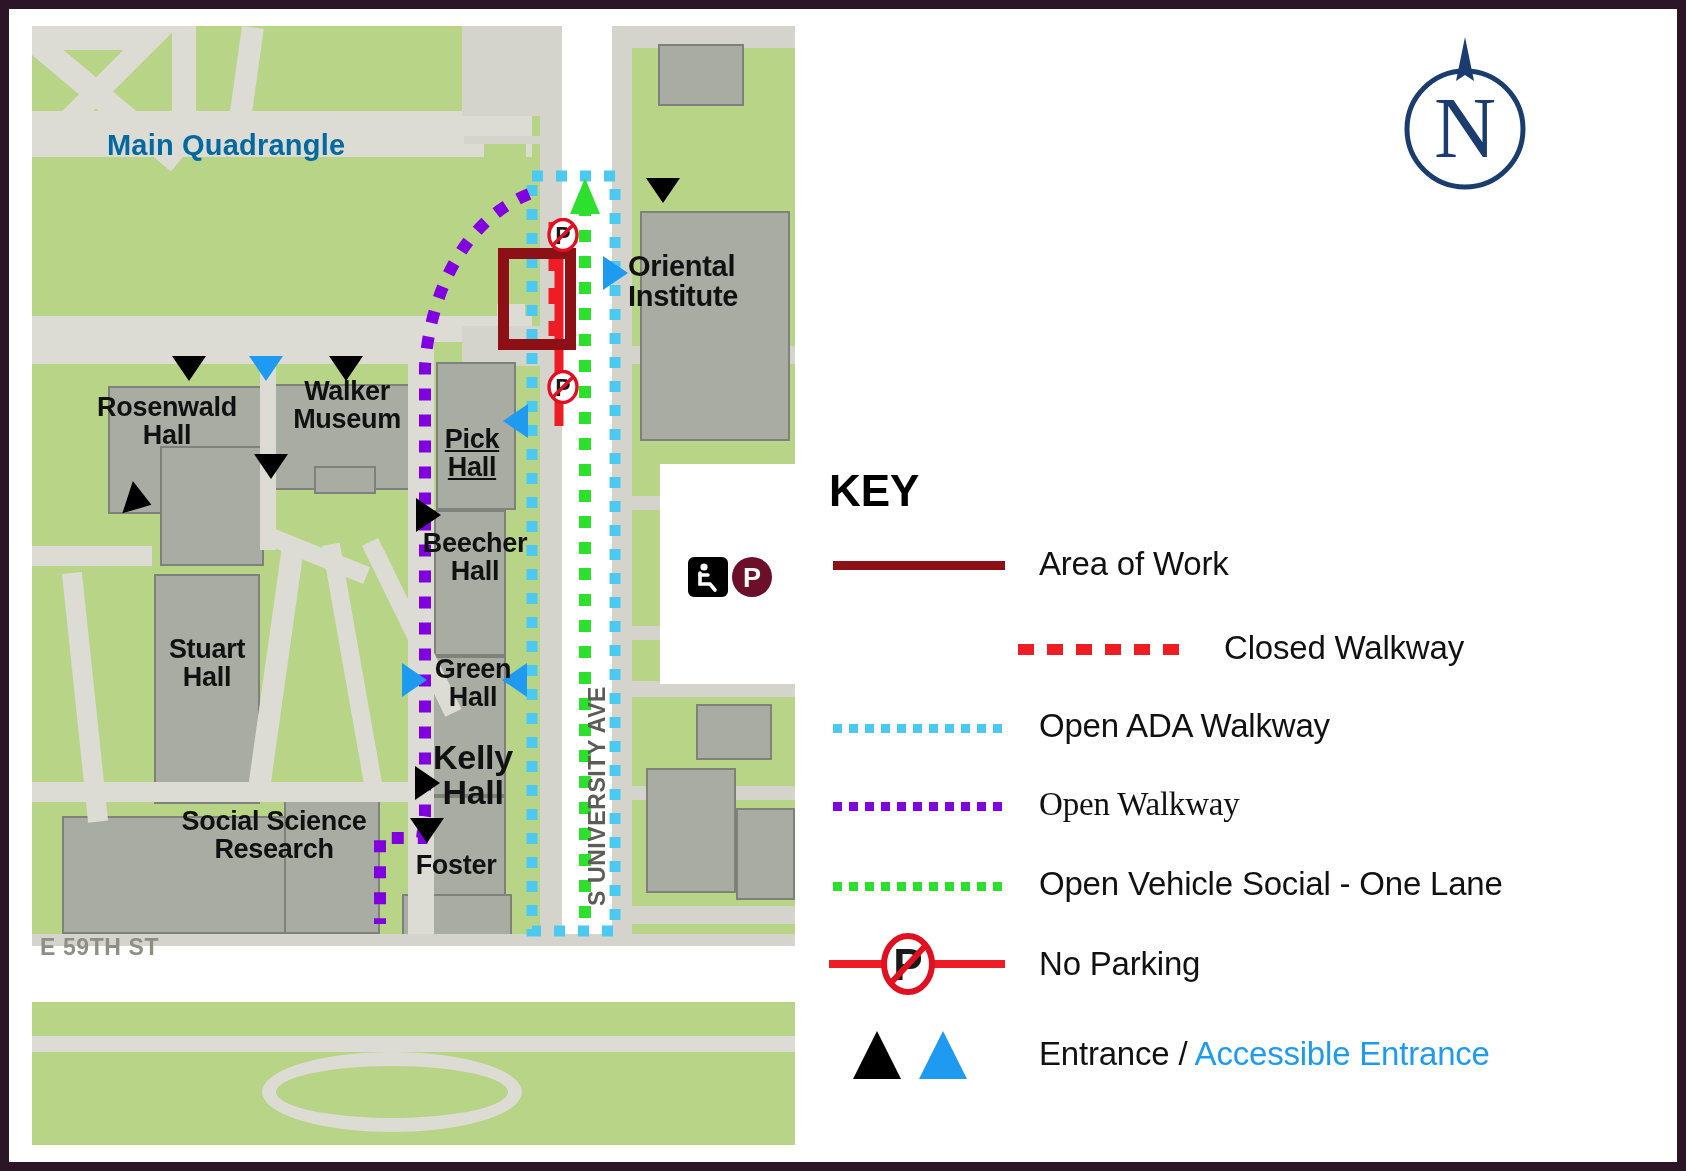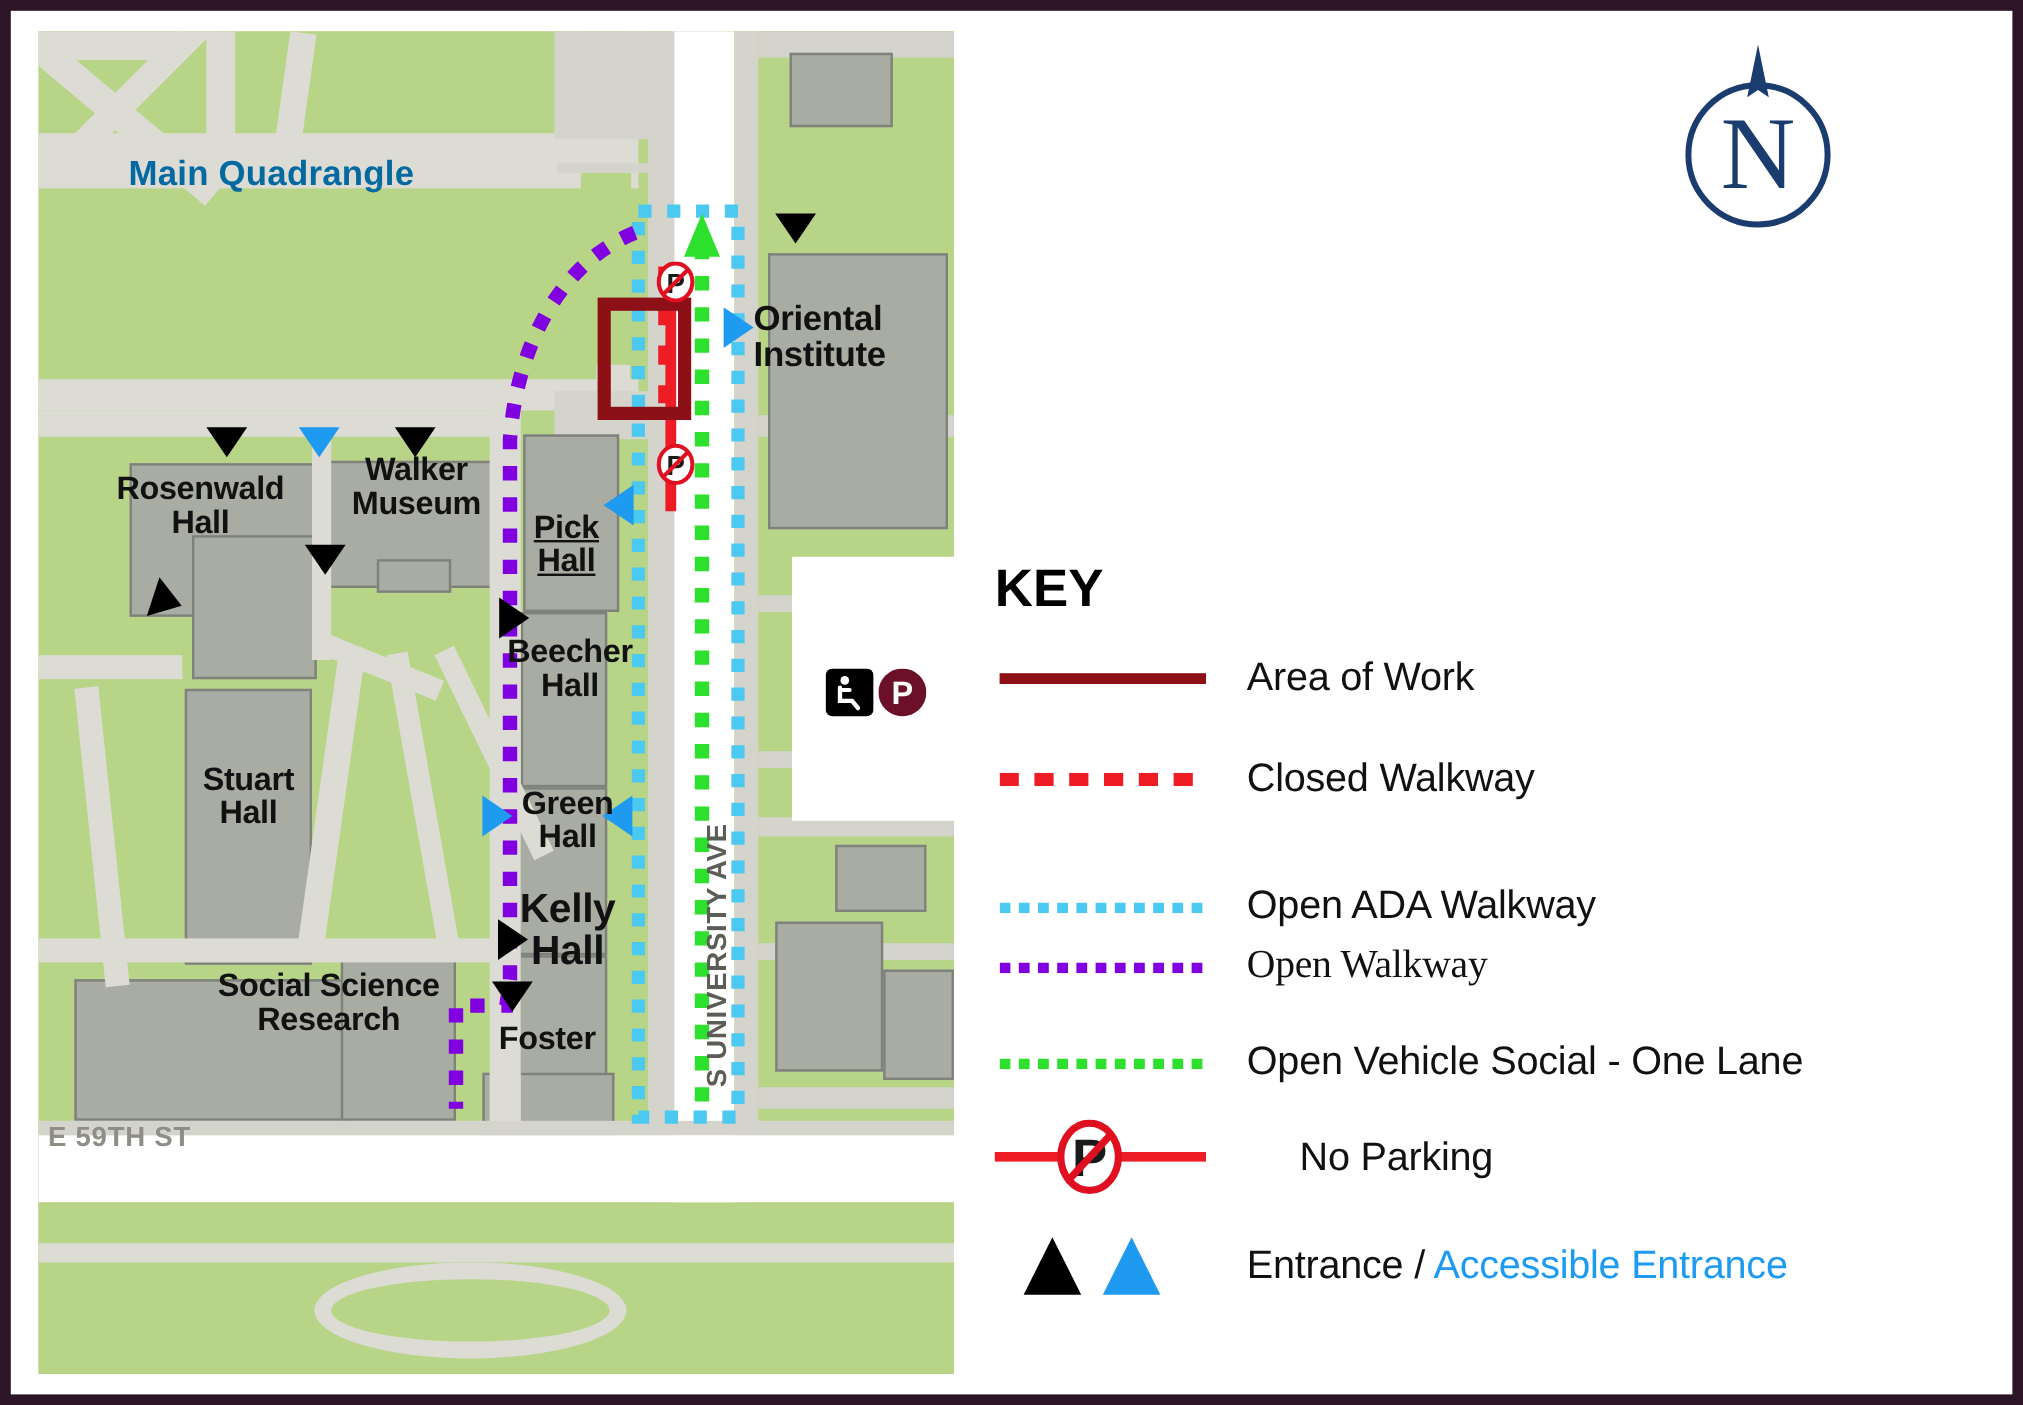--- a/index.html
+++ b/index.html
@@ -257,30 +257,30 @@
   <div id="key">
     <div id="keytitle">KEY</div>
 
     <div class="keyrow" style="top:510px;">
       <div class="keyswatch">
         <div class="sw-solid"></div>
       </div>
       <div class="keylabel">Area of Work</div>
     </div>
 
-    <div class="keyrow" style="top:594px;">
+    <div class="keyrow" style="top:594px;justify-content:center;">
       <div class="keyswatch">
         <svg class="sw-dash" viewBox="0 0 172 11" preserveAspectRatio="none">
           <line x1="0" y1="5.5" x2="172" y2="5.5" stroke="#ee1c24" stroke-width="11" stroke-dasharray="16 13"></line>
         </svg>
       </div>
       <div class="keylabel">Closed Walkway</div>
     </div>
 
-    <div class="keyrow" style="top:700px;text-align:right;">
+    <div class="keyrow" style="top:672px;text-align:right;">
       <div class="keyswatch">
         <svg class="sw-dot" viewBox="0 0 172 9" preserveAspectRatio="none">
           <line x1="0" y1="4.5" x2="172" y2="4.5" stroke="#4cc9f0" stroke-width="9" stroke-dasharray="9 7"></line>
         </svg>
       </div>
       <div class="keylabel">Open ADA Walkway</div>
     </div>
 
     <div class="keyrow" style="top:750px;font-family:Liberation Serif, serif;">
       <div class="keyswatch">
@@ -293,21 +293,21 @@
 
     <div class="keyrow" style="top:830px;">
       <div class="keyswatch">
         <svg class="sw-dot" viewBox="0 0 172 9" preserveAspectRatio="none">
           <line x1="0" y1="4.5" x2="172" y2="4.5" stroke="#2ee02e" stroke-width="9" stroke-dasharray="9 7"></line>
         </svg>
       </div>
       <div class="keylabel">Open Vehicle Social  - One Lane</div>
     </div>
 
-    <div class="keyrow" style="top:910px;gap:44px;">
+    <div class="keyrow" style="top:910px;">
       <div class="keyswatch" style="height:62px;">
         <div class="sw-npline" style="top:27px;"></div>
         <svg style="position:absolute;left:48px;top:0px;width:62px;height:62px;" viewBox="0 0 62 62">
           <ellipse cx="31" cy="31" rx="24" ry="28" fill="#fff" stroke="#e01020" stroke-width="6"></ellipse>
           <text x="31" y="47" text-anchor="middle" font-family="Liberation Sans, sans-serif" font-size="44" font-weight="bold" fill="#1a1a1a">P</text>
           <line x1="12" y1="52" x2="50" y2="11" stroke="#e01020" stroke-width="6"></line>
         </svg>
       </div>
       <div class="keylabel">No Parking</div>
     </div>

